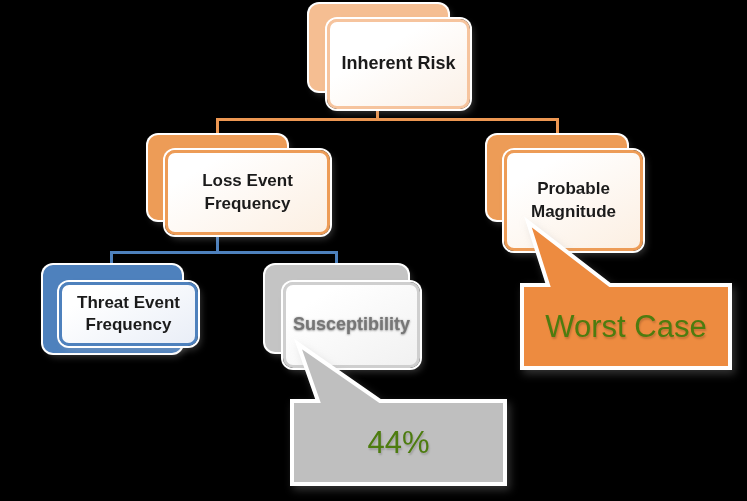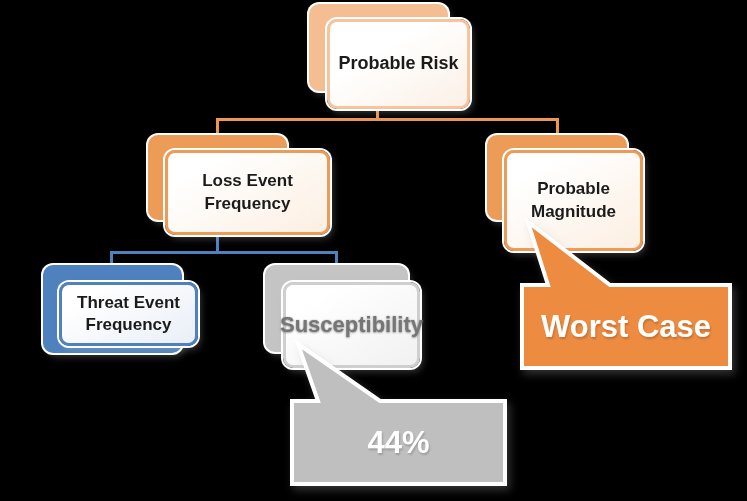--- a/index.html
+++ b/index.html
@@ -53,21 +53,21 @@
 
   .blue-back  { background: #4E81BD; }
   .blue-front { border: 3px solid #4E81BD; background: linear-gradient(150deg, #ffffff 20%, #E9EEF7 100%); }
 
   .gray-back  { background: #C4C4C4; }
   .gray-front {
     border: 3px solid #CFCFCF;
     background: linear-gradient(150deg, #ffffff 20%, #F1F1F1 100%);
     color: #767676;
     text-shadow: 0 1px 2px rgba(110,110,110,0.55), 0 0 2px rgba(140,140,140,0.5);
-    font-size: 22px;
+    font-size: 18px;
   }
 
   
   #ir-back  { left: 309px; top: 4px;   width: 139px; height: 87px; }
   #ir-front { left: 327px; top: 19px;  width: 143px; height: 90px; }
 
   #lef-back  { left: 148px; top: 135px; width: 139px; height: 85px; }
   #lef-front { left: 165px; top: 150px; width: 165px; height: 85px; }
 
   #pm-back  { left: 487px; top: 135px; width: 140px; height: 85px; }
@@ -96,23 +96,23 @@
     filter: drop-shadow(3px 4px 4px rgba(170,170,170,0.3));
   }
   #worst-shape { left: 516px; top: 212px; }
   #pct-shape   { left: 286px; top: 338px; }
 
   .callout-text {
     position: absolute;
     display: flex;
     align-items: center;
     justify-content: center;
-    font-weight: bold;
+    font-weight: normal;
     font-size: 31px;
-    color: #ffffff;
+    color: #4d7c0f;
     text-shadow: 1px 2px 2px rgba(0,0,0,0.18);
   }
   #worst-label { left: 522px; top: 285px; width: 208px; height: 83px; }
   #pct-label   { left: 292px; top: 401px; width: 213px; height: 83px; }
 </style>
 </head>
 <body>
 
 <div class="stage">
 
@@ -122,21 +122,21 @@
   <div class="conn orange" id="c-pm-drop"></div>
 
   <div class="conn blue" id="c-lef-stub"></div>
   <div class="conn blue" id="c-lef-hbar"></div>
   <div class="conn blue" id="c-tef-drop"></div>
   <div class="conn blue" id="c-sus-drop"></div>
 
   <div>
     <div class="card-back peach-back" id="ir-back"></div>
     <div class="card-front peach-front" id="ir-front">
-      <span>Probable Risk</span>
+      <span>Inherent Risk</span>
     </div>
   </div>
 
   <div>
     <div class="card-back orange-back" id="lef-back"></div>
     <div class="card-front orange-front" id="lef-front">
       <span>Loss Event Frequency</span>
     </div>
   </div>
 

